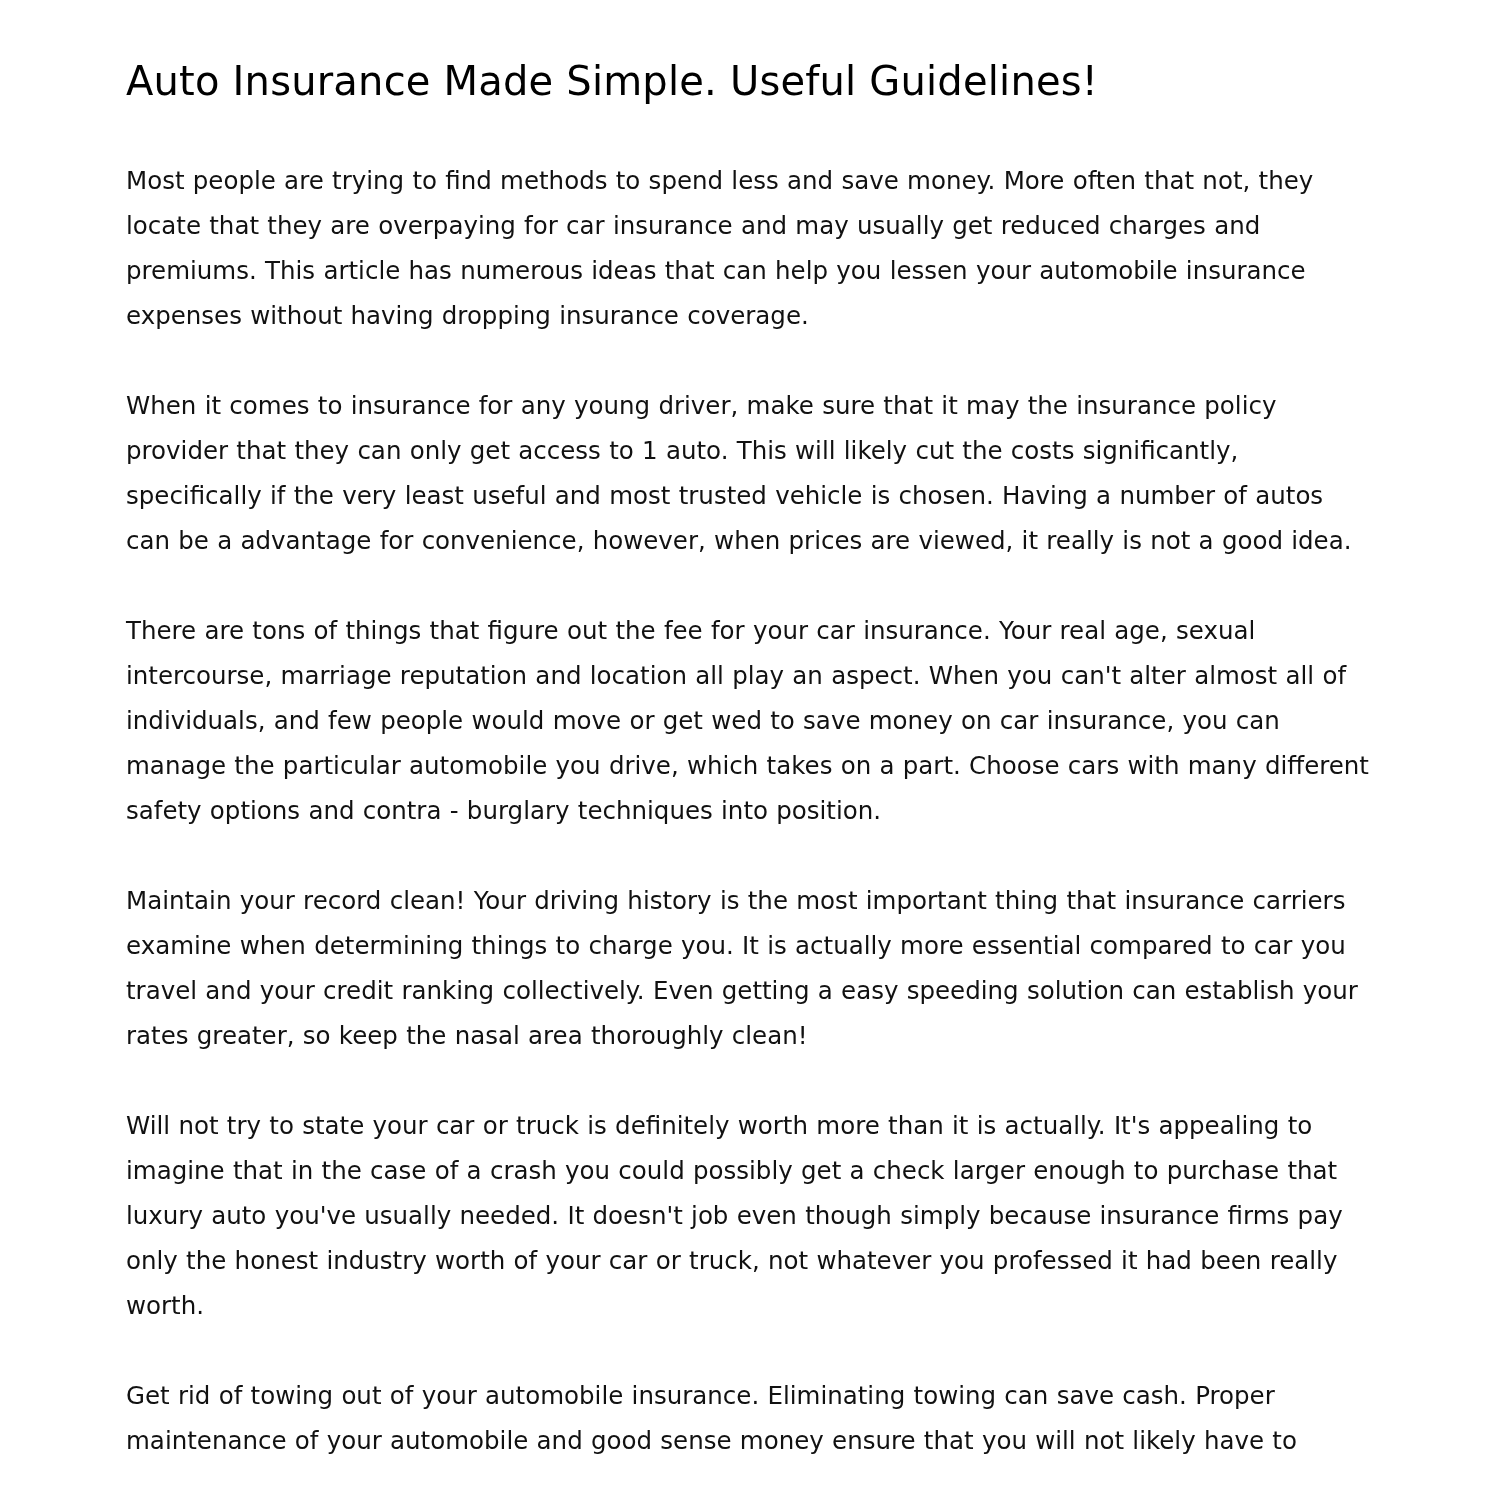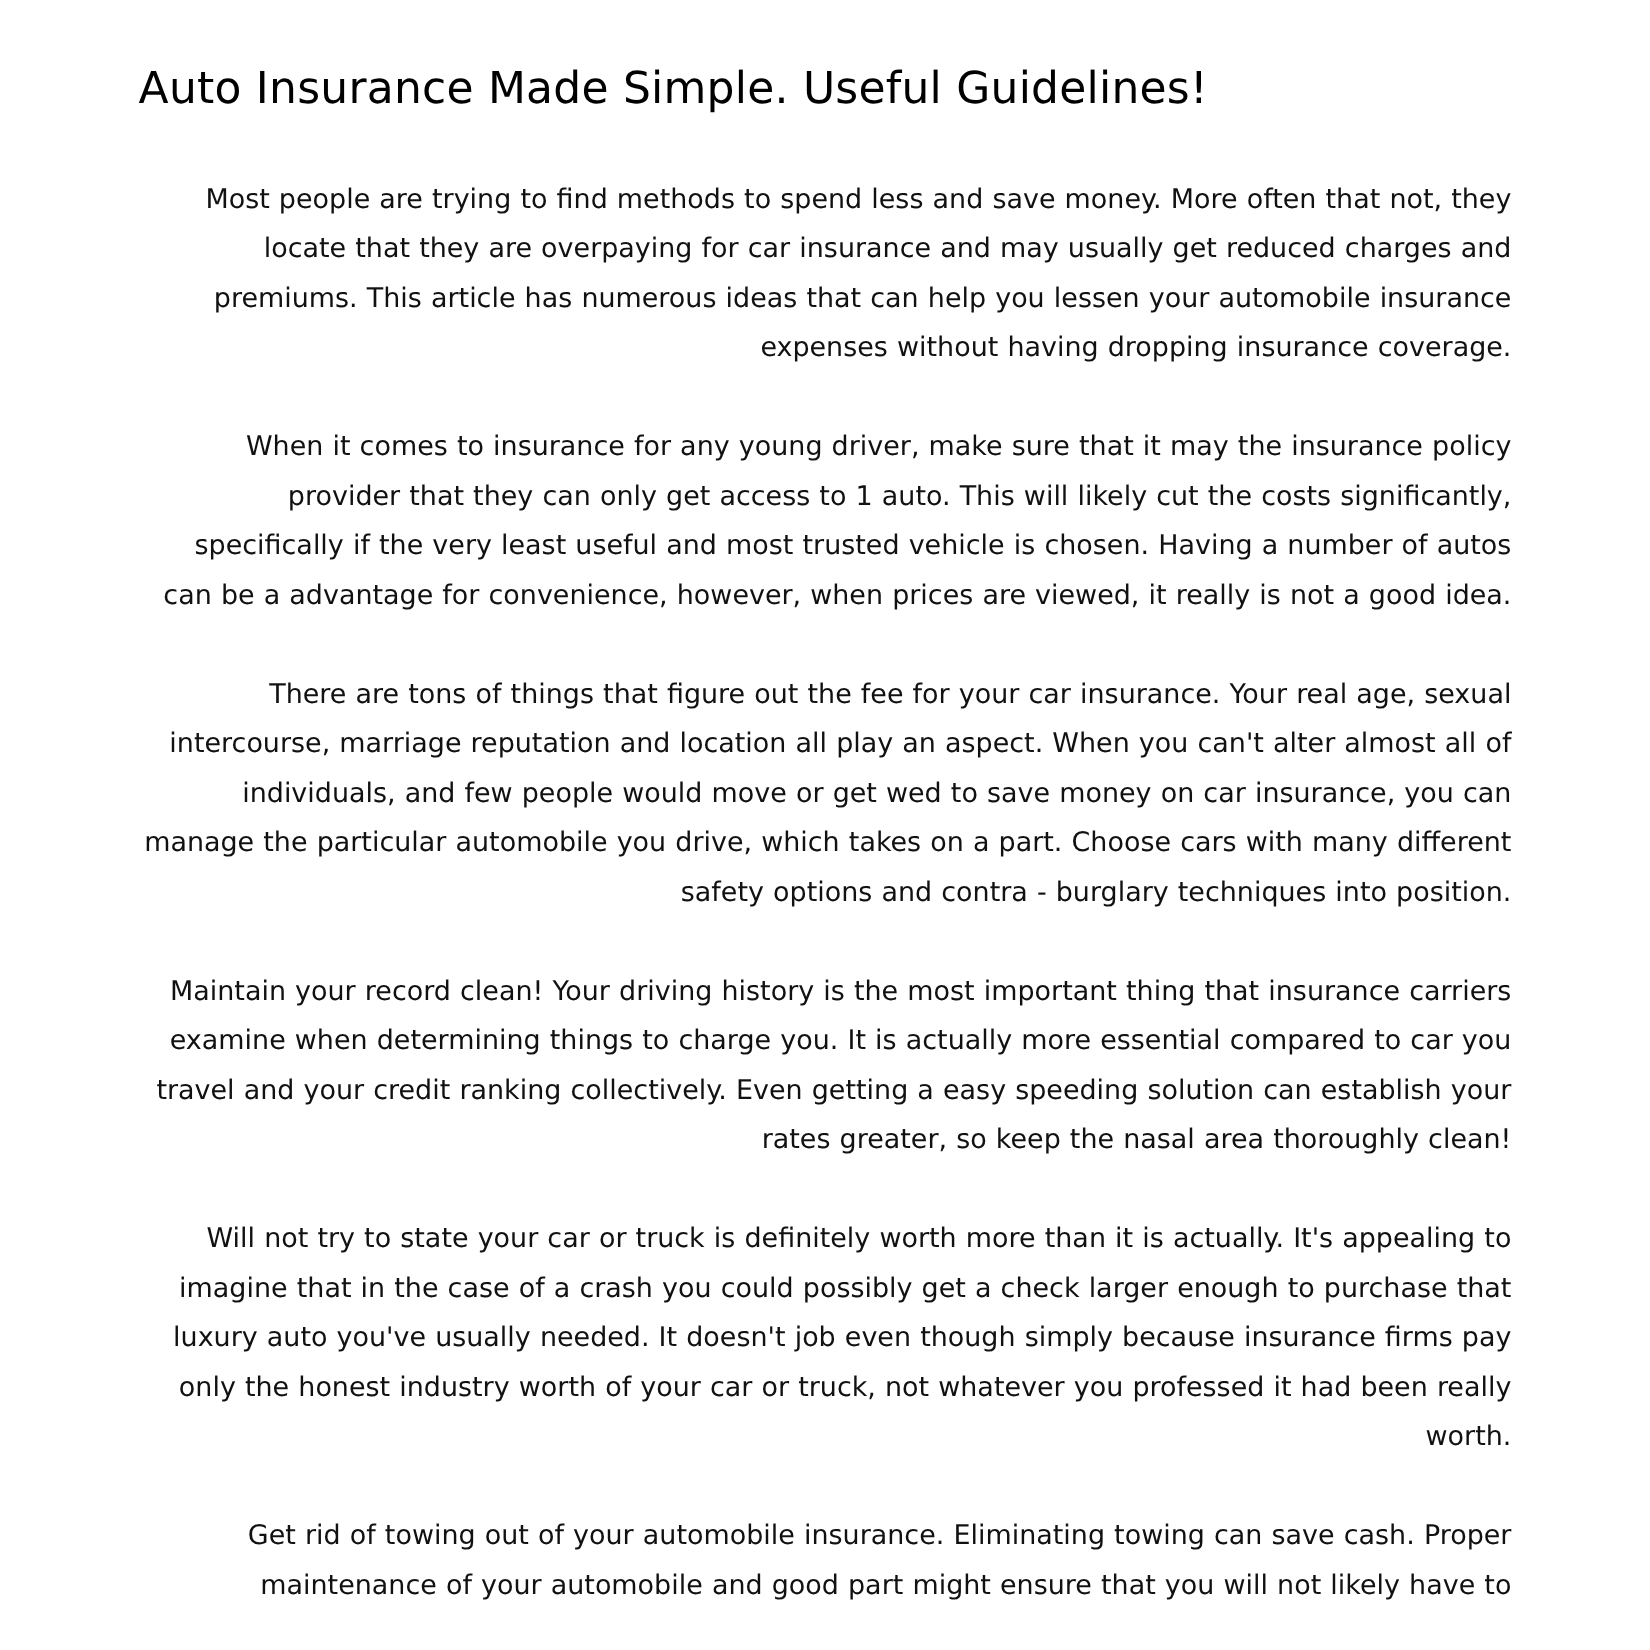--- a/index.html
+++ b/index.html
@@ -29,36 +29,36 @@
     letter-spacing: 0.2px;
     color: #000000;
   }
   .doc-body {
     font-size: 24.5px;
     line-height: 45px;
     color: #111111;
   }
   .para {
     margin: 0 0 45px 0;
-    text-align: right;
+    text-align: left;
     word-spacing: 0.5px;
   }
   .para:last-child {
     margin-bottom: 0;
   }
 </style>
 </head>
 <body>
 
 <div class="page">
 
   <h1 class="doc-title">Auto Insurance Made Simple. Useful Guidelines!</h1>
 
   <div class="doc-body">
     <p class="para">Most people are trying to find methods to spend less and save money. More often that not, they locate that they are overpaying for car insurance and may usually get reduced charges and premiums. This article has numerous ideas that can help you lessen your automobile insurance expenses without having dropping insurance coverage.</p>
     <p class="para">When it comes to insurance for any young driver, make sure that it may the insurance policy provider that they can only get access to 1 auto. This will likely cut the costs significantly, specifically if the very least useful and most trusted vehicle is chosen. Having a number of autos can be a advantage for convenience, however, when prices are viewed, it really is not a good idea.</p>
     <p class="para">There are tons of things that figure out the fee for your car insurance. Your real age, sexual intercourse, marriage reputation and location all play an aspect. When you can't alter almost all of individuals, and few people would move or get wed to save money on car insurance, you can manage the particular automobile you drive, which takes on a part. Choose cars with many different safety options and contra - burglary techniques into position.</p>
     <p class="para">Maintain your record clean! Your driving history is the most important thing that insurance carriers examine when determining things to charge you. It is actually more essential compared to car you travel and your credit ranking collectively. Even getting a easy speeding solution can establish your rates greater, so keep the nasal area thoroughly clean!</p>
     <p class="para">Will not try to state your car or truck is definitely worth more than it is actually. It's appealing to imagine that in the case of a crash you could possibly get a check larger enough to purchase that luxury auto you've usually needed. It doesn't job even though simply because insurance firms pay only the honest industry worth of your car or truck, not whatever you professed it had been really worth.</p>
-    <p class="para">Get rid of towing out of your automobile insurance. Eliminating towing can save cash. Proper maintenance of your automobile and good part might ensure that you will not likely have to</p>
+    <p class="para">Get rid of towing out of your automobile insurance. Eliminating towing can save cash. Proper maintenance of your automobile and good sense money ensure that you will not likely have to</p>
   </div>
 
 </div>
 
 </body></html>

